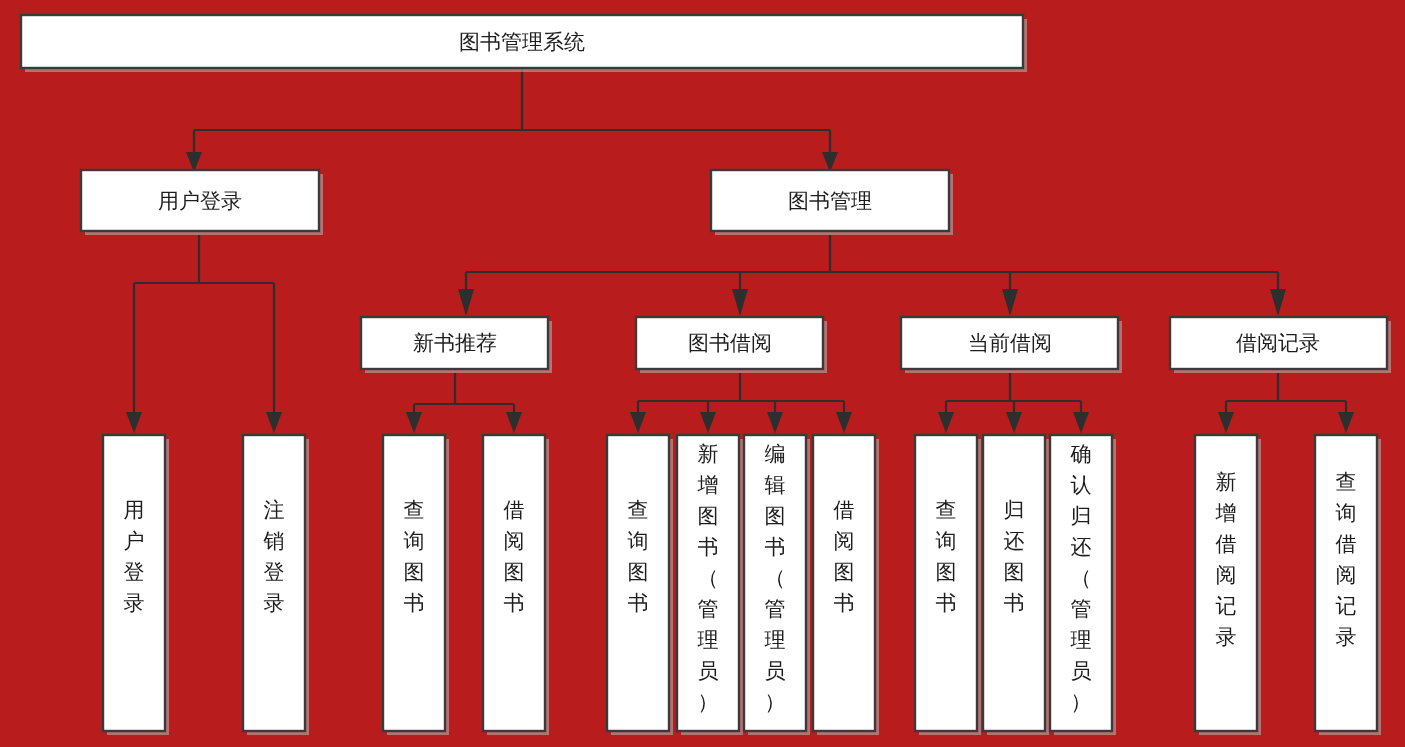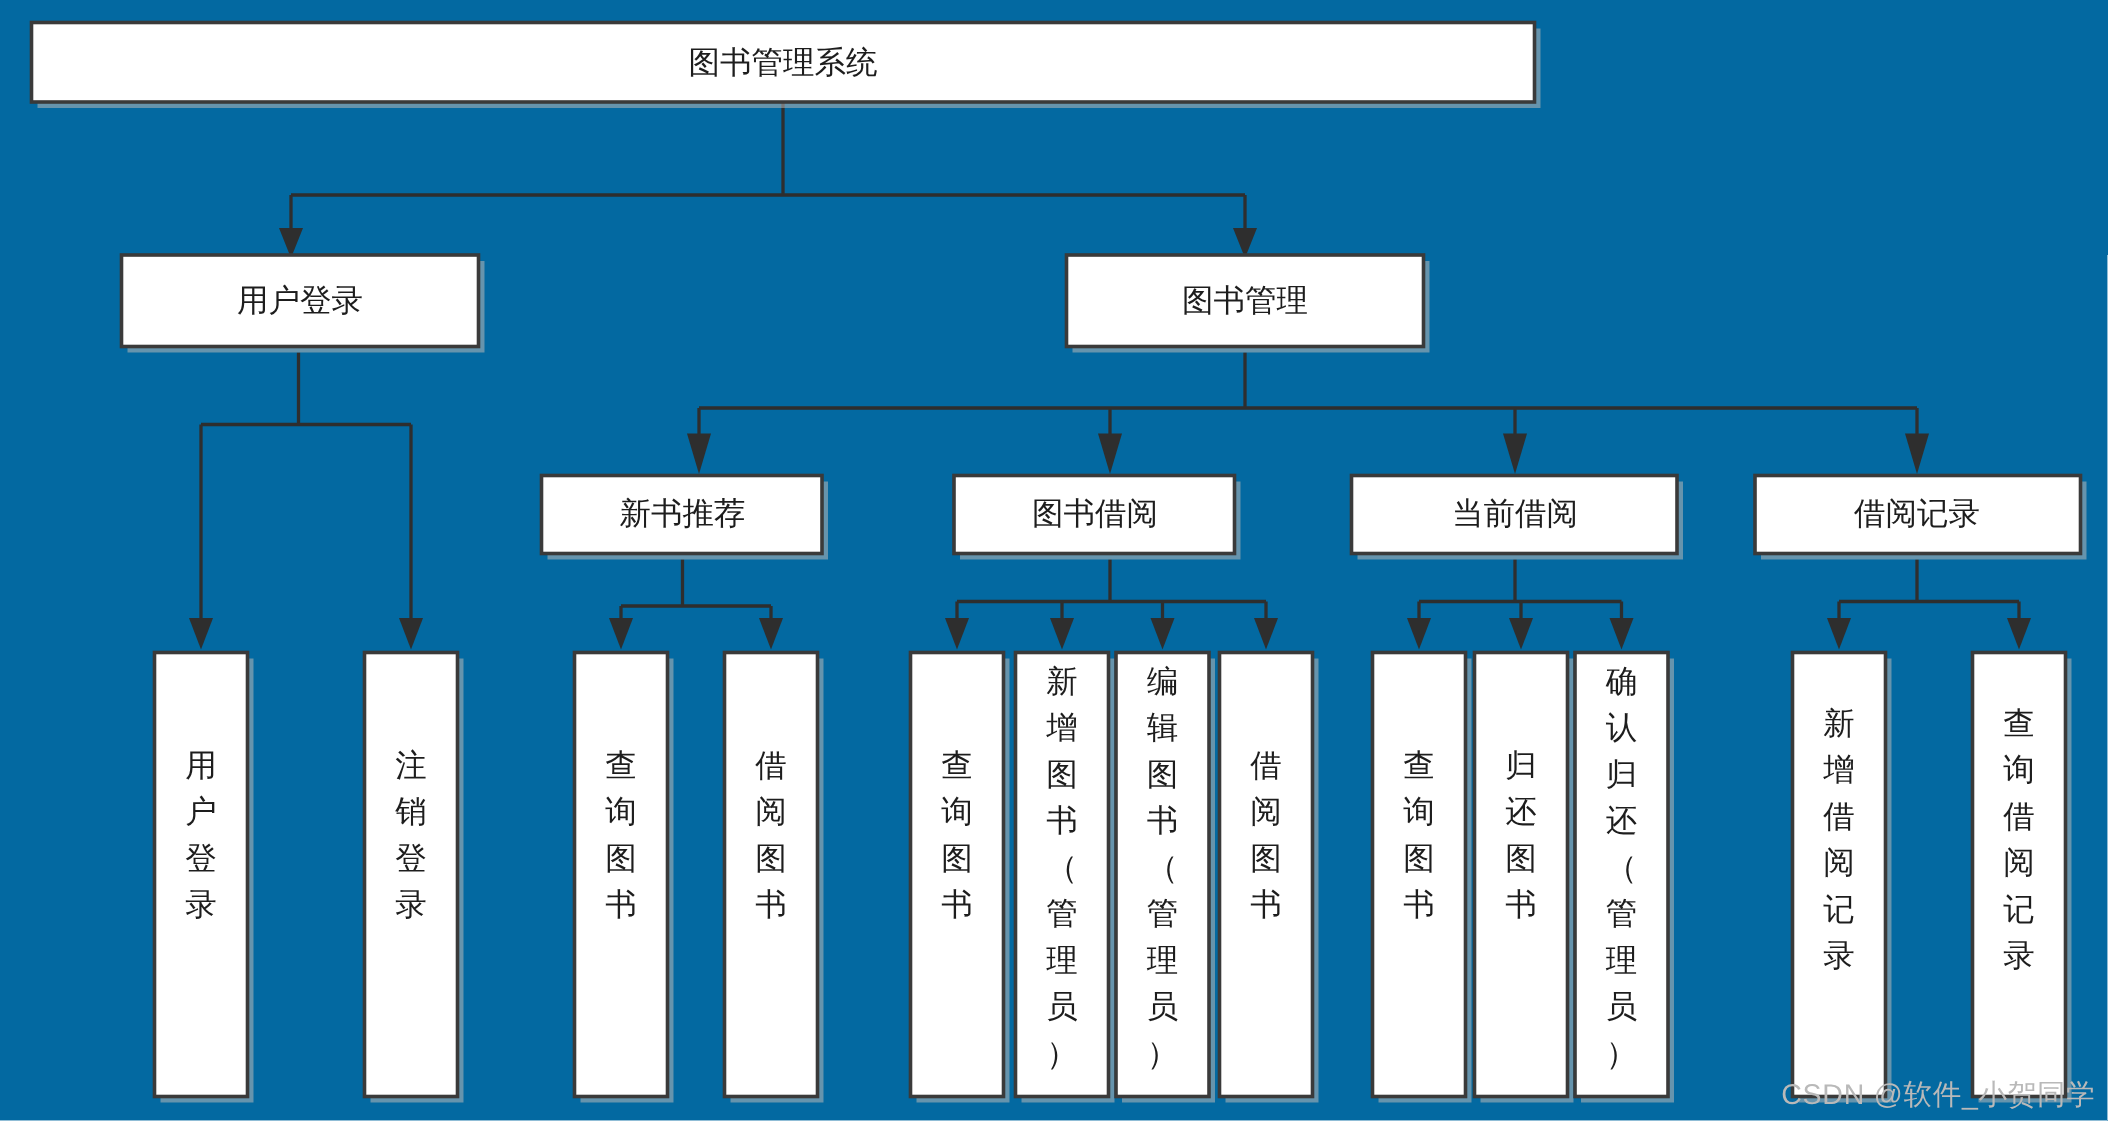--- a/index.html
+++ b/index.html
@@ -8,21 +8,21 @@
     padding: 0;
     background: #ffffff;
   }
   body {
     font-family: "Liberation Sans", "DejaVu Sans", sans-serif;
   }
   #diagram-root {
     position: relative;
     width: 1405px;
     height: 747px;
-    background: #0369a1;
+    background: #b91c1c;
     overflow: hidden;
   }
   svg.canvas {
     position: absolute;
     left: 0;
     top: 0;
     width: 1405px;
     height: 747px;
     display: block;
   }
@@ -231,15 +231,14 @@
     </g>
 
     <g>
       <rect class="node-shadow" x="1319" y="439" width="62" height="296"></rect>
       <rect class="node-box" x="1315" y="435" width="62" height="296"></rect>
       <text class="leaf-label" x="1346" y="489"><tspan x="1346" y="489">查</tspan><tspan x="1346" y="520">询</tspan><tspan x="1346" y="551">借</tspan><tspan x="1346" y="582">阅</tspan><tspan x="1346" y="613">记</tspan><tspan x="1346" y="644">录</tspan></text>
     </g>
 
   </svg>
 
-  <div class="watermark">CSDN @软件_小贺同学</div>
 
 </div>
 
 </body></html>

